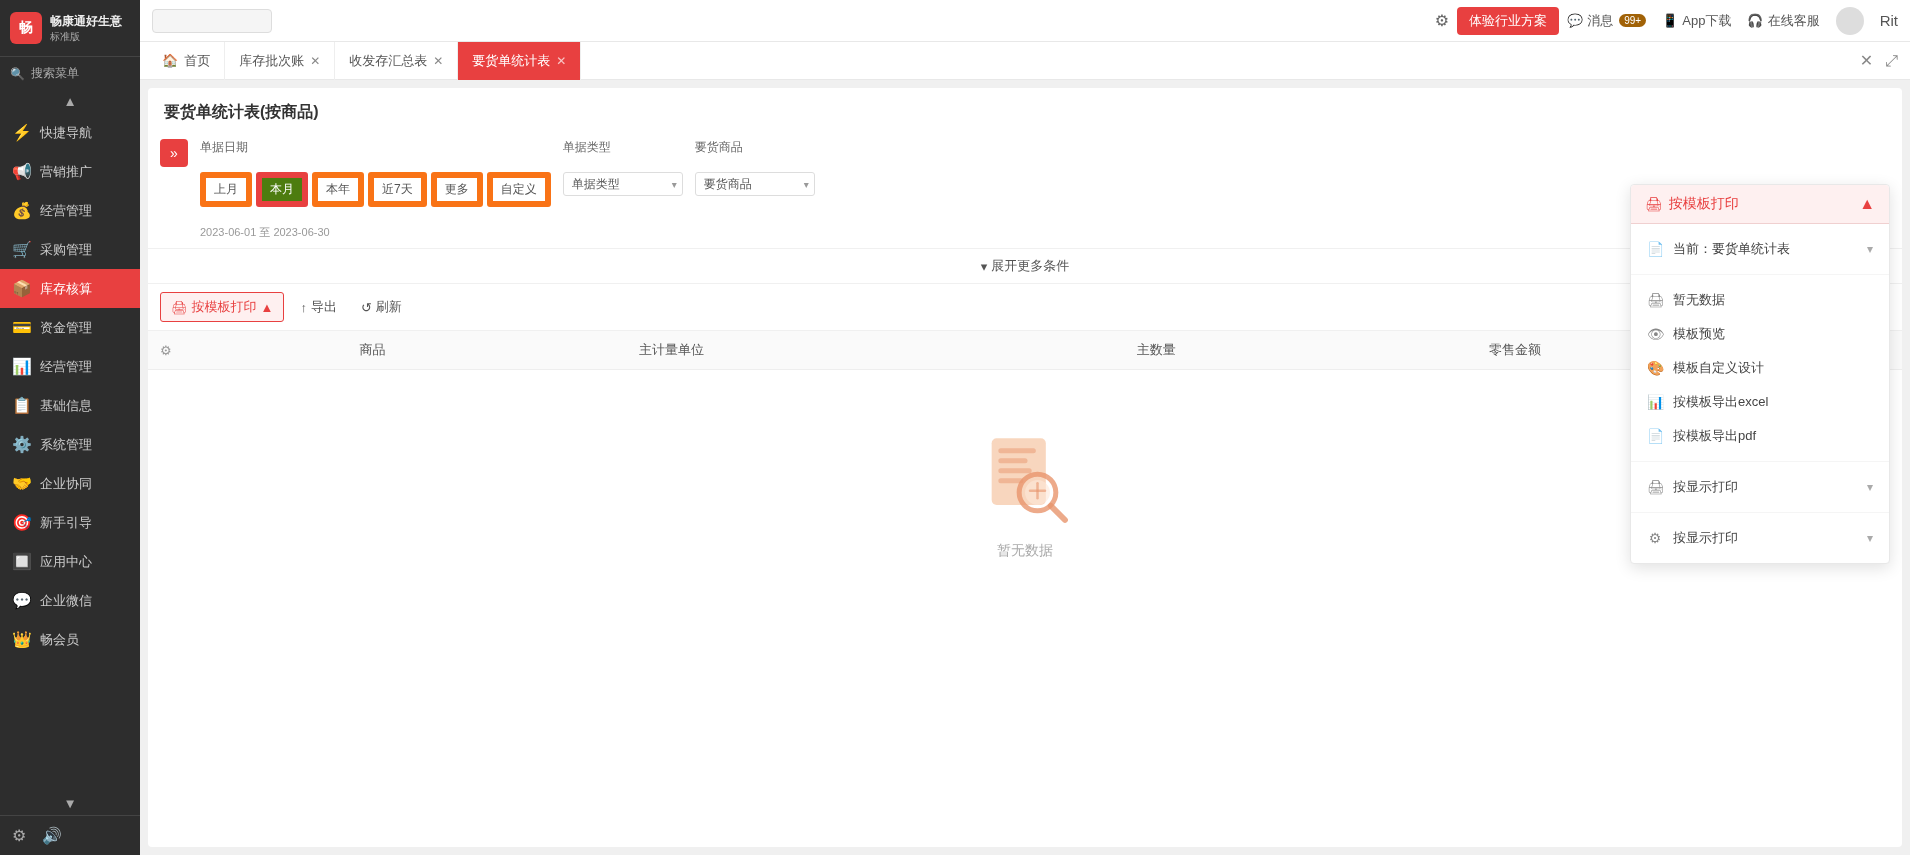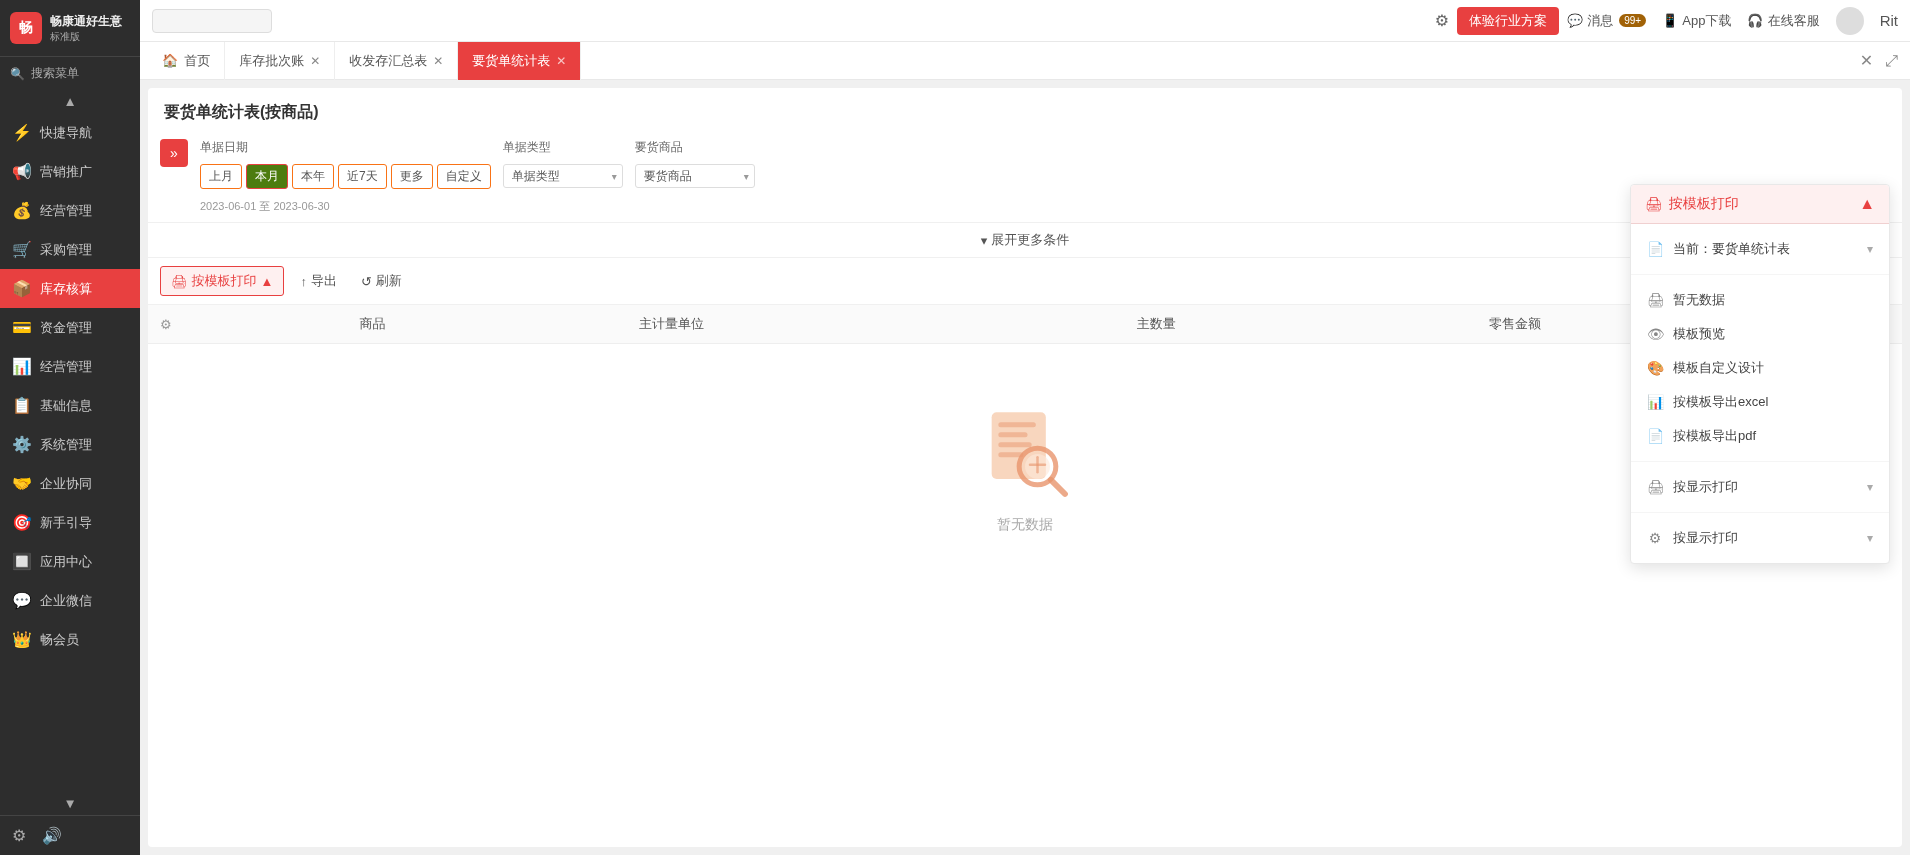--- a/index.html
+++ b/index.html
@@ -183,27 +183,27 @@
       color: #fff;
       border: none;
       border-radius: 4px;
       cursor: pointer;
       font-size: 14px;
       display: flex; align-items: center; justify-content: center;
     }
     .filter-group {
       display: flex;
       flex-direction: column;
-      gap: 8px;
+      gap: 16px;
     }
     .filter-label { font-size: 12px; color: #666; }
     .filter-date-btns { display: flex; align-items: center; gap: 4px; }
     .filter-date-btn {
       padding: 3px 8px;
-      border: 1px solid #f97316;
+      border: 6px solid #f97316;
       background: #fff;
       border-radius: 3px;
       cursor: pointer;
       font-size: 12px;
       color: #555;
     }
     .filter-date-btn.active {
       background: #4d7c0f;
       color: #fff;
       border-color: #e84040;

